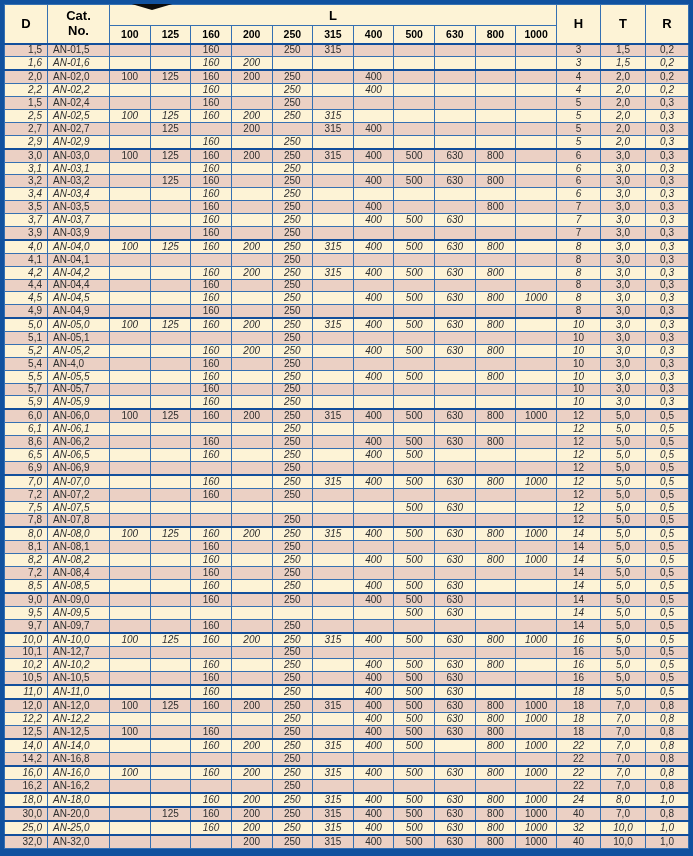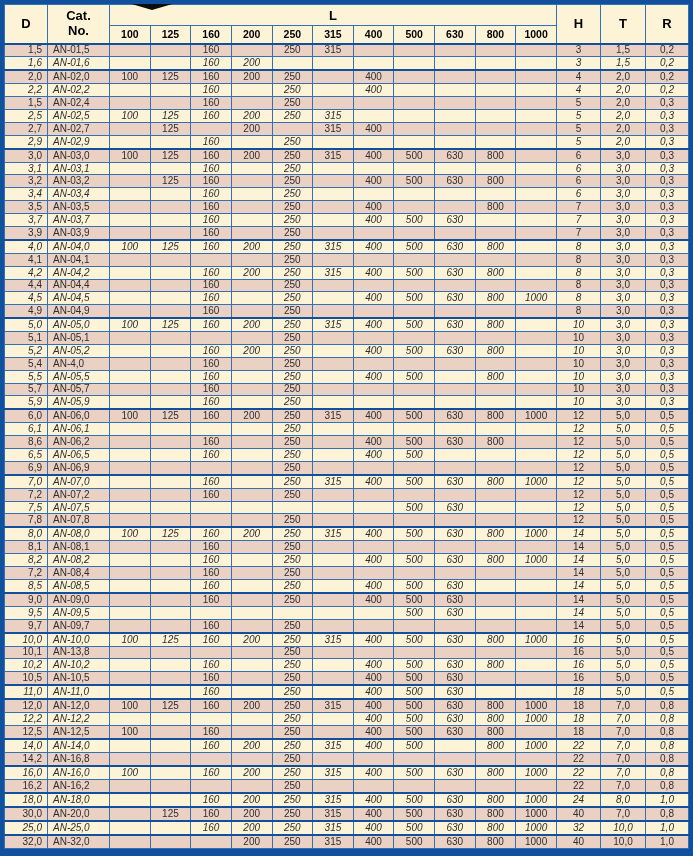--- a/index.html
+++ b/index.html
@@ -924,21 +924,21 @@
           <td>500</td>
           <td>630</td>
           <td>800</td>
           <td>1000</td>
           <td>16</td>
           <td>5,0</td>
           <td>0,5</td>
         </tr>
         <tr class="odd">
           <td class="d">10,1</td>
-          <td class="cat">AN-13,8</td>
+          <td class="cat">AN-12,7</td>
           <td></td>
           <td></td>
           <td></td>
           <td></td>
           <td>250</td>
           <td></td>
           <td></td>
           <td></td>
           <td></td>
           <td></td>

